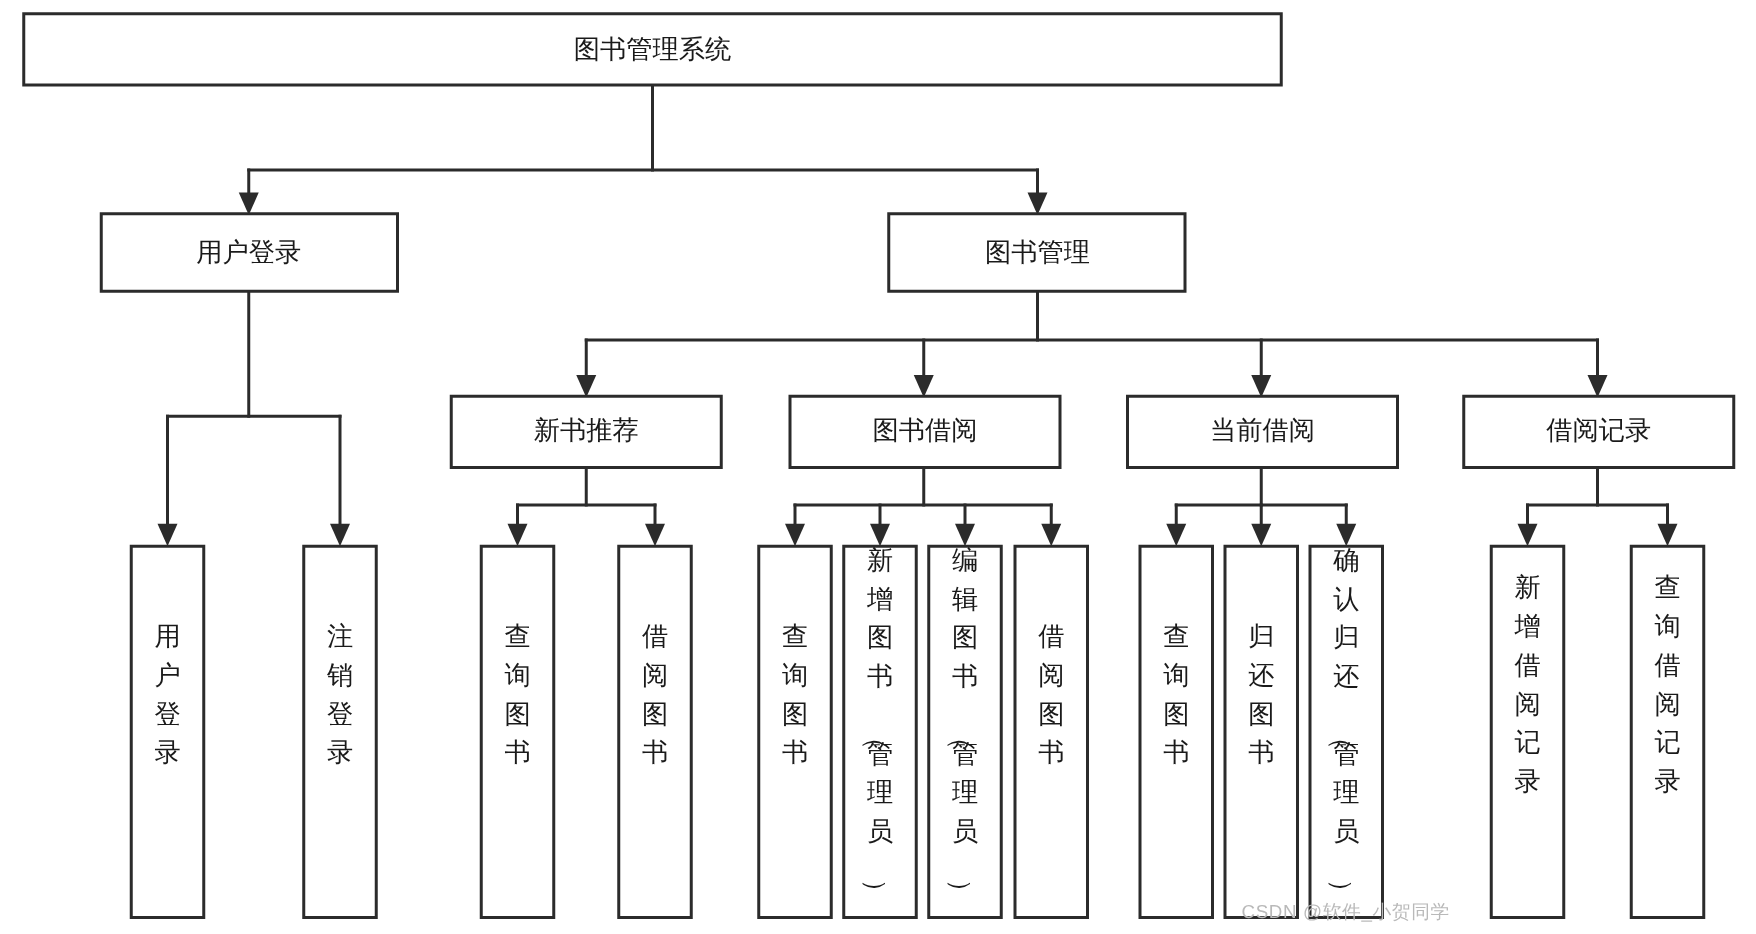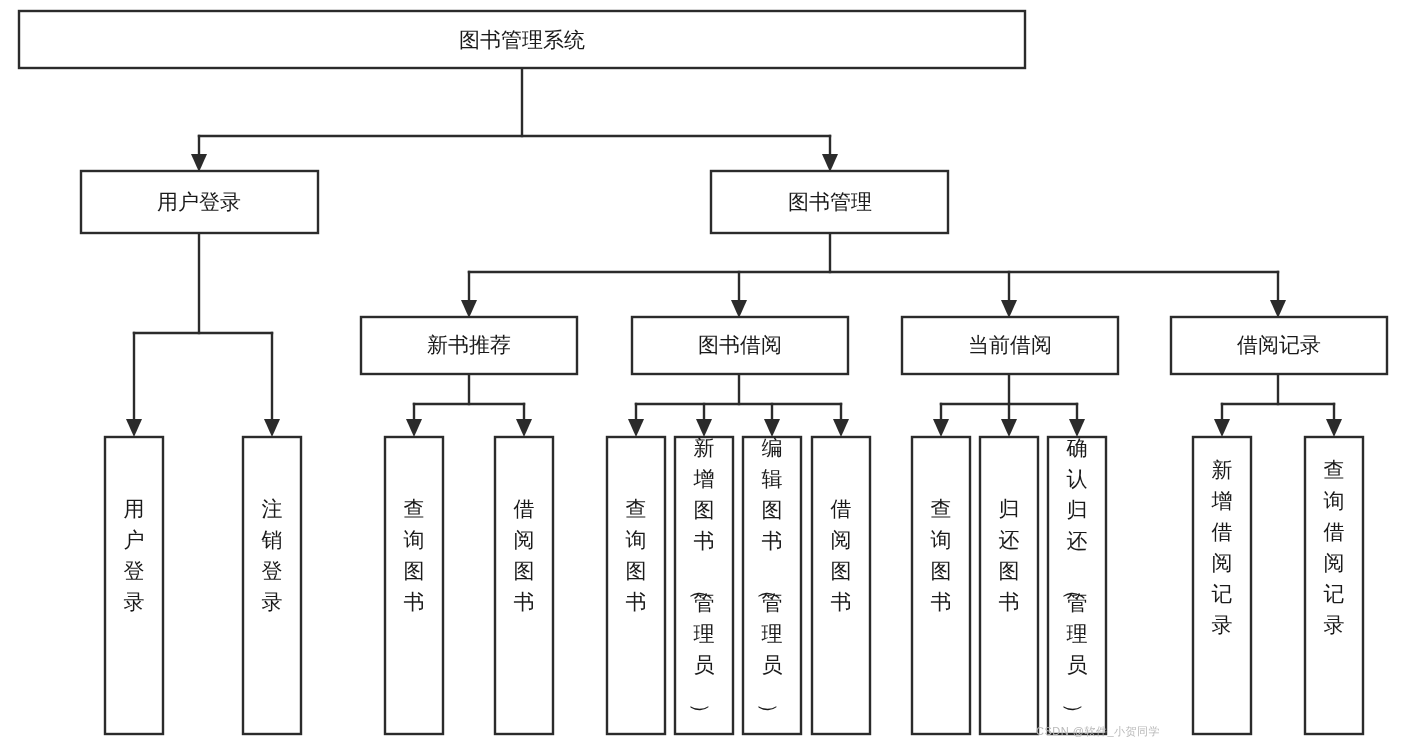--- a/index.html
+++ b/index.html
@@ -53,21 +53,21 @@
     font-family: "Liberation Sans", "DejaVu Sans", sans-serif;
     font-size: 21px;
     fill: #1a1a1a;
     text-anchor: middle;
   }
   .watermark {
     position: absolute;
     right: 8px;
     bottom: 8px;
     font-family: "Liberation Sans", "DejaVu Sans", sans-serif;
-    font-size: 11px;
+    font-size: 15px;
     color: #b9b9b9;
     white-space: nowrap;
     letter-spacing: 0.5px;
     pointer-events: none;
   }
 </style>
 </head>
 <body>
 
 <div id="diagram-root">

